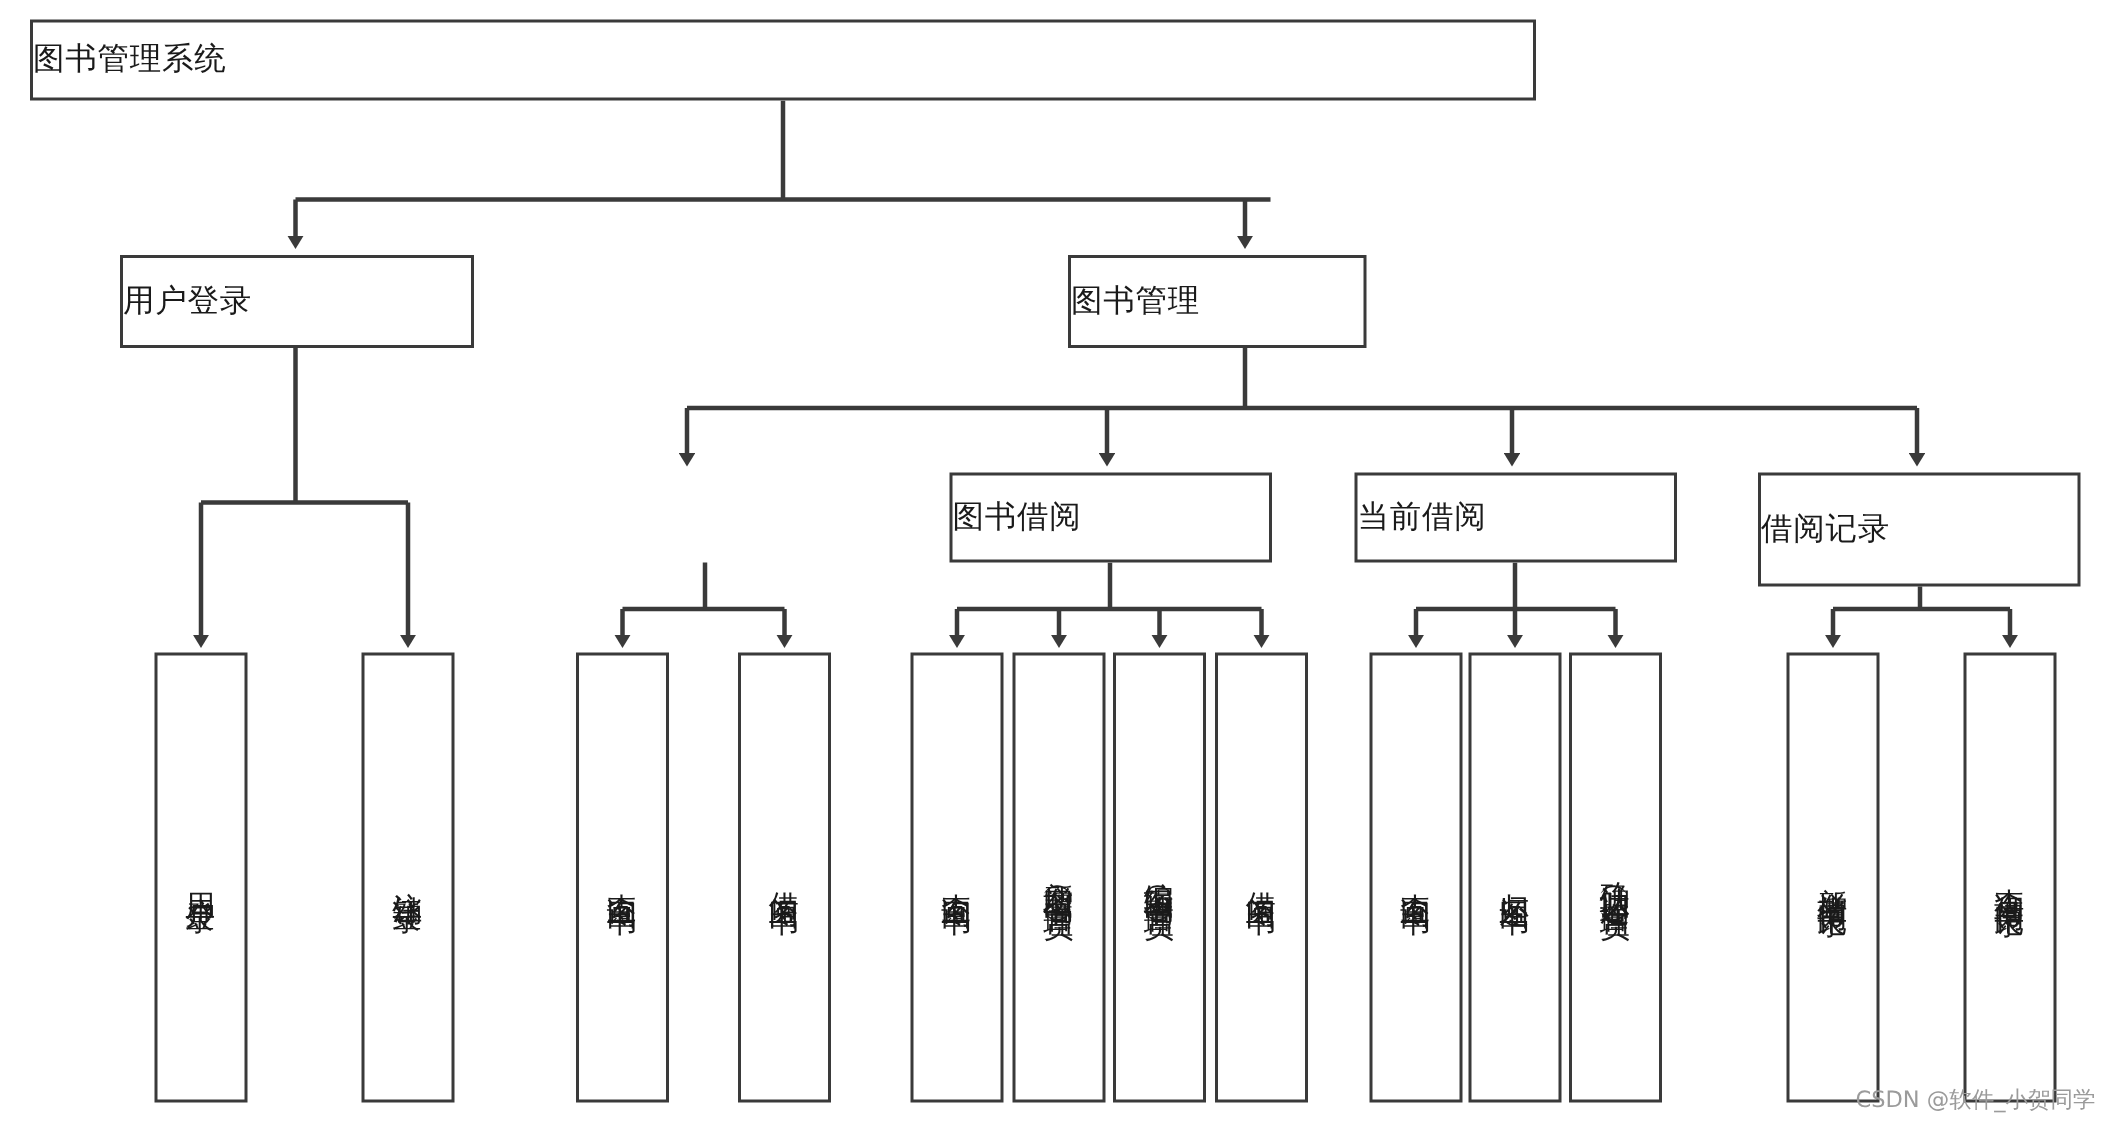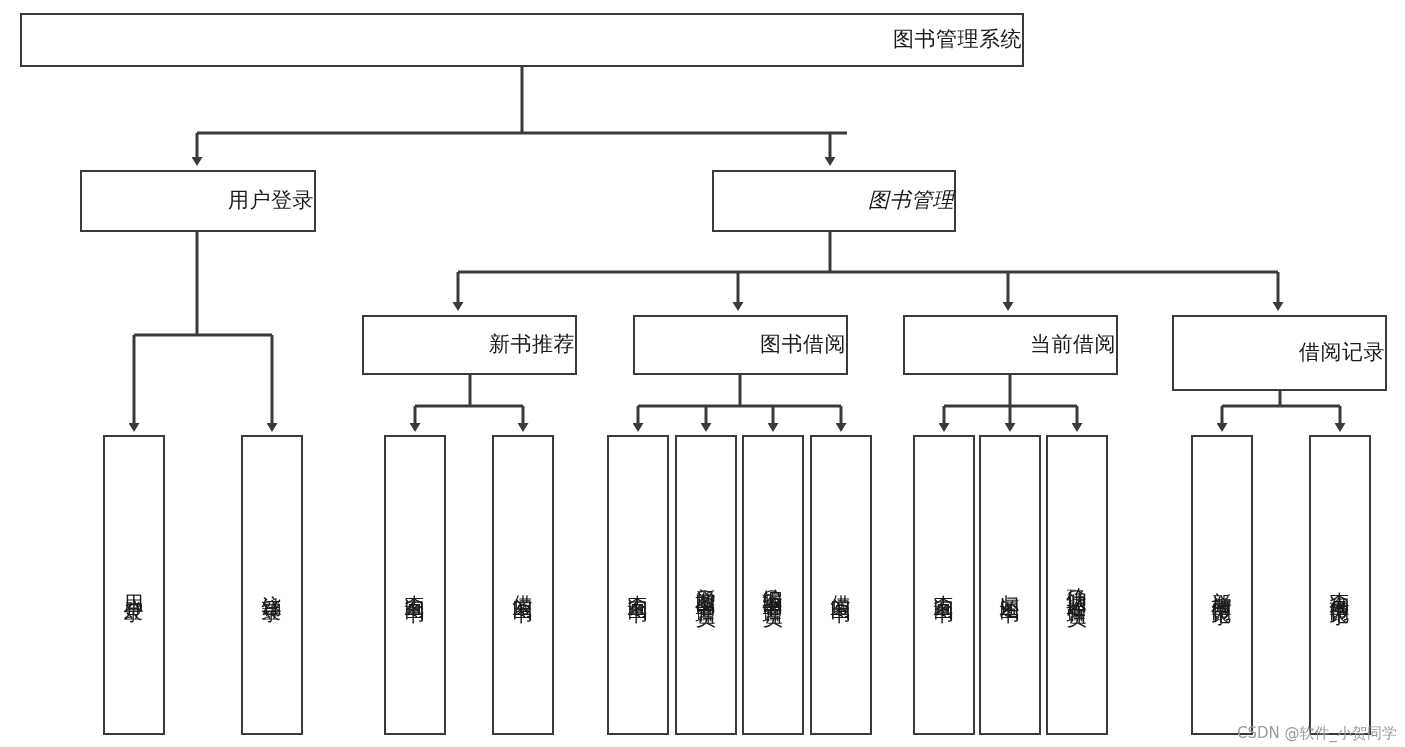--- a/index.html
+++ b/index.html
@@ -24,21 +24,21 @@
     width: 1405px;
     height: 747px;
   }
   .node {
     position: absolute;
     box-sizing: border-box;
     border: 2px solid #3a3a3a;
     background: #ffffff;
     display: flex;
     align-items: center;
-    justify-content: flex-end;
+    justify-content: flex-start;
     color: #1a1a1a;
     z-index: 2;
   }
   .node-h {
     font-size: 21px;
     letter-spacing: 0.5px;
     line-height: 1.2;
   }
   .node-root {
     font-size: 21px;
@@ -126,27 +126,24 @@
     </g>
   </svg>
 
   <div class="node node-h node-root" style="left:20px; top:13px; width:1004px; height:54px;">
     <span>图书管理系统</span>
   </div>
 
   <div class="node node-h" style="left:80px; top:170px; width:236px; height:62px;">
     <span>用户登录</span>
   </div>
-  <div class="node node-h" style="left:712px; top:170px; width:244px; height:62px;font-style:italic;">
+  <div class="node node-h" style="left:712px; top:170px; width:199px; height:62px;">
     <span>图书管理</span>
   </div>
 
-  <div class="node node-h" style="left:362px; top:315px; width:215px; height:60px;">
-    <span>新书推荐</span>
-  </div>
   <div class="node node-h" style="left:903px; top:315px; width:215px; height:60px;">
     <span>当前借阅</span>
   </div>
   <div class="node node-h" style="left:633px; top:315px; width:215px; height:60px;">
     <span>图书借阅</span>
   </div>
   <div class="node node-h" style="left:1172px; top:315px; width:215px; height:76px;">
     <span>借阅记录</span>
   </div>
 

